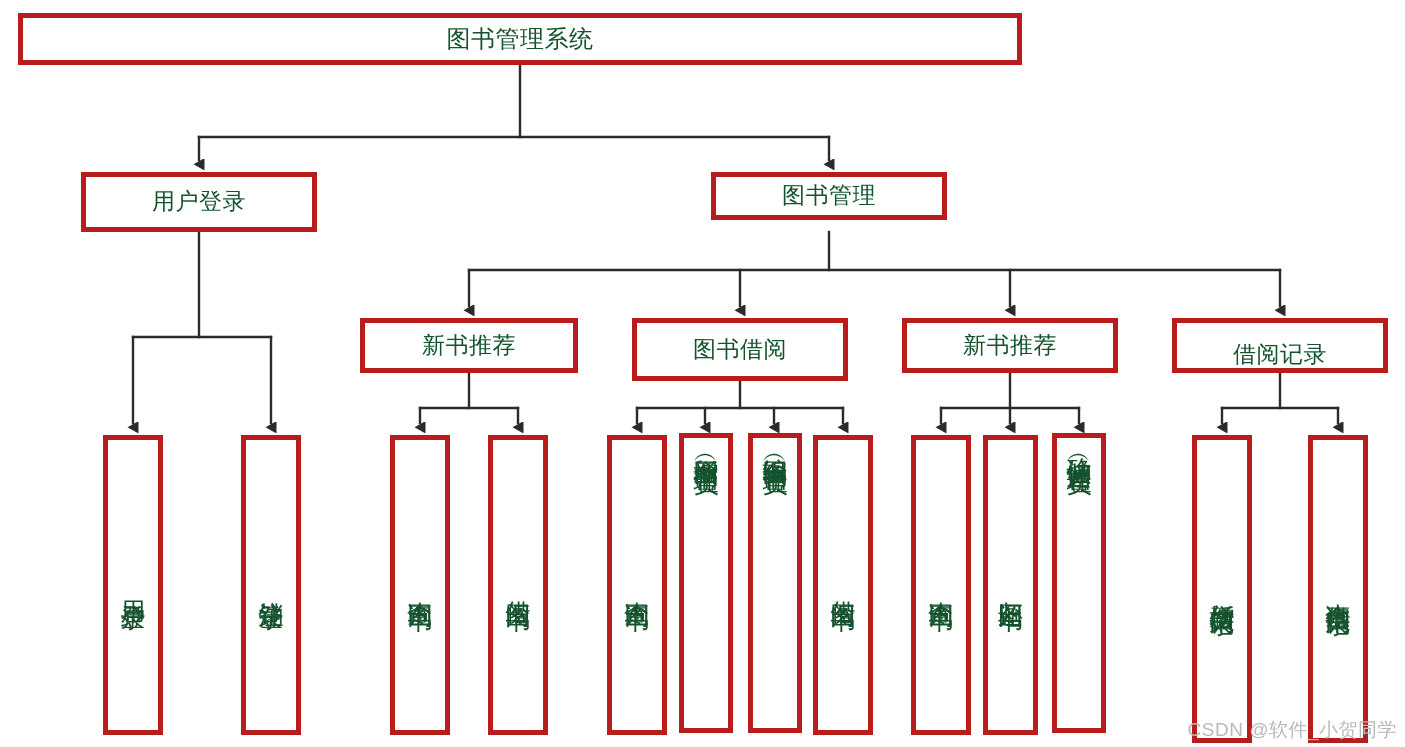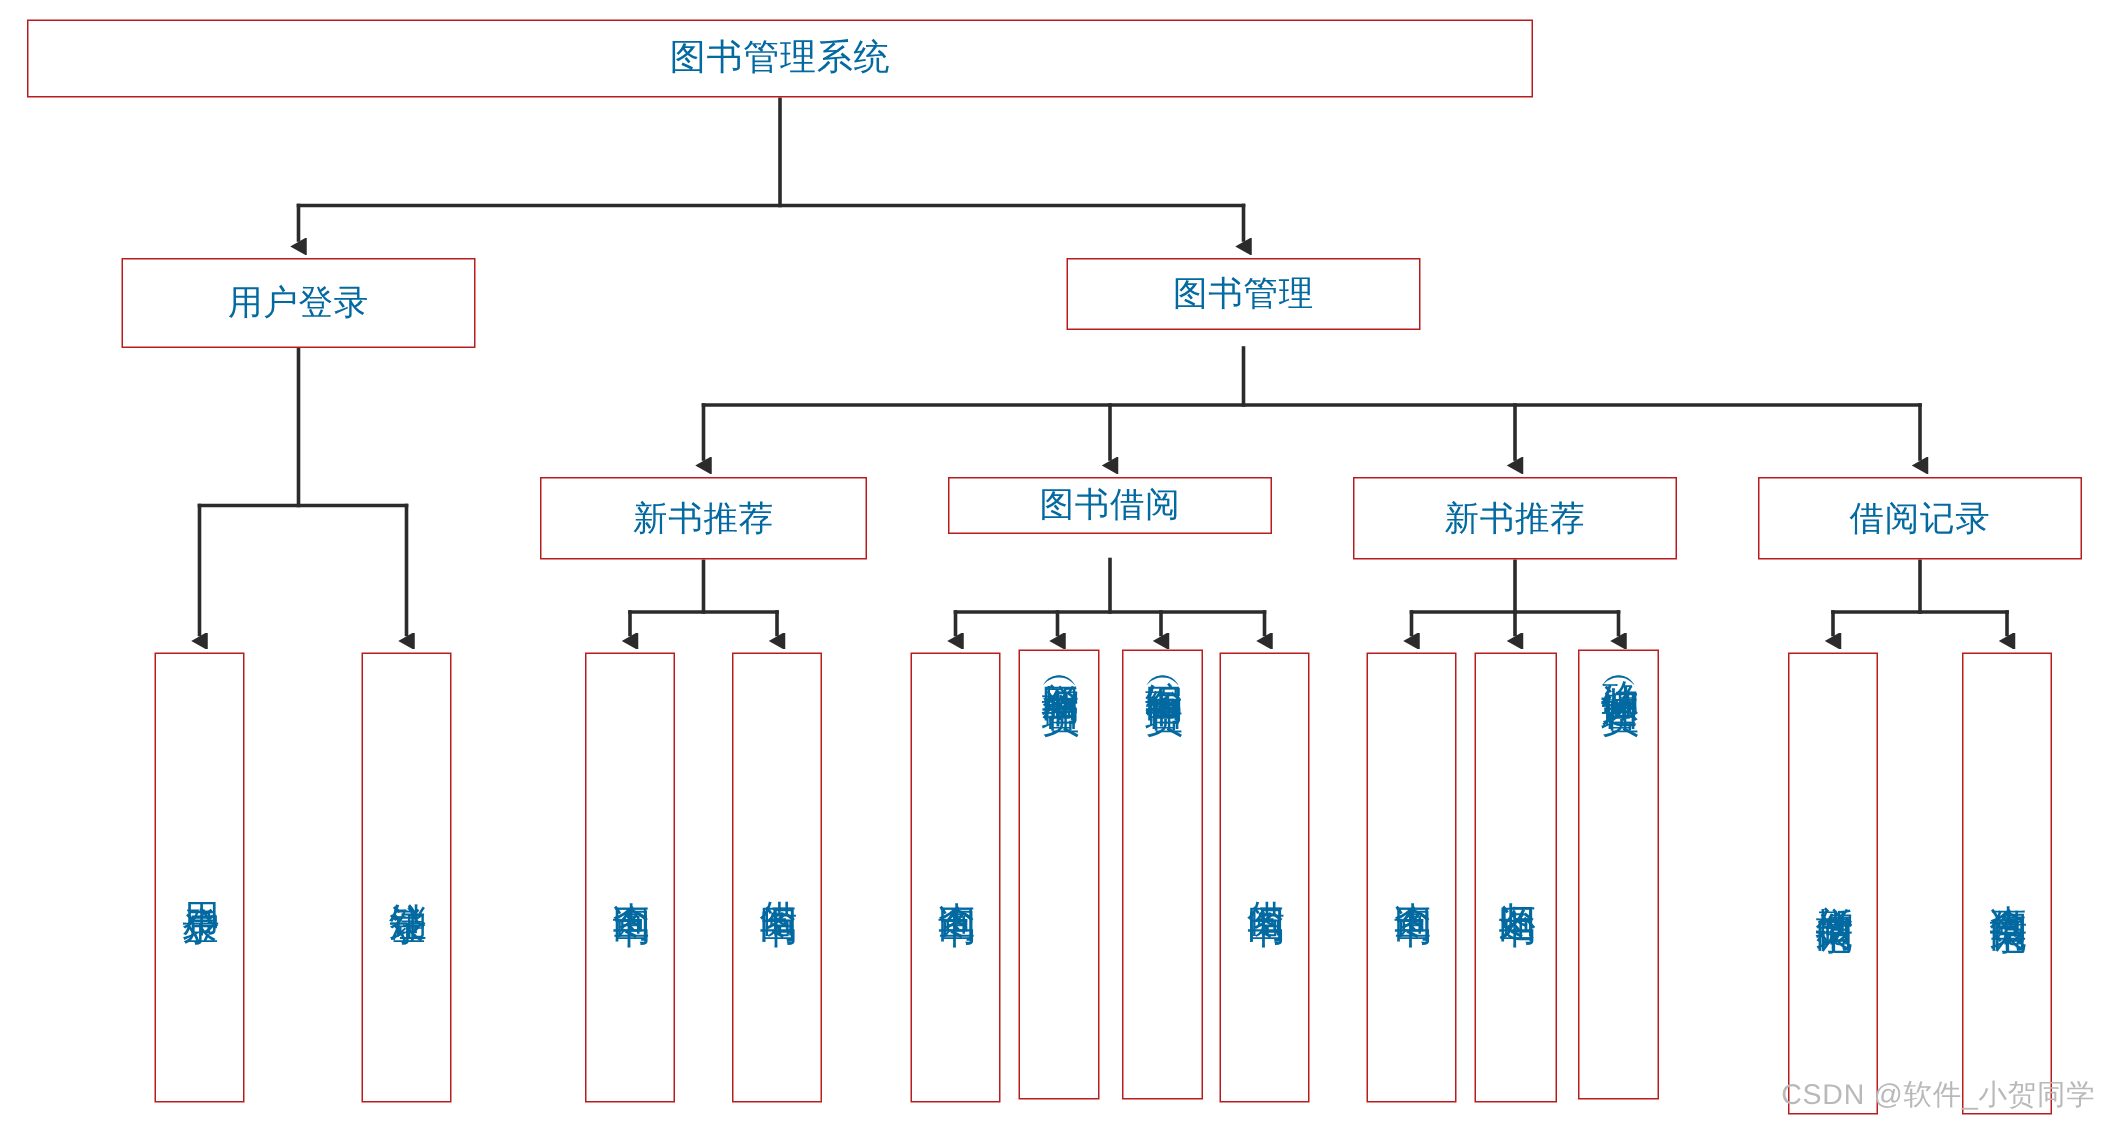--- a/index.html
+++ b/index.html
@@ -14,26 +14,26 @@
   #canvas {
     position: relative;
     width: 1405px;
     height: 747px;
     background: #ffffff;
     overflow: hidden;
   }
   .node {
     position: absolute;
     box-sizing: border-box;
-    border: 1px solid #b91c1c;
+    border: 5px solid #b91c1c;
     background: #ffffff;
     display: flex;
     align-items: center;
     justify-content: center;
-    color: #0369a1;
+    color: #14532d;
   }
   .node .label {
     display: block;
     text-align: center;
     line-height: 1.12;
     white-space: nowrap;
   }
   
   .node.horiz .label {
     font-size: 23px;
@@ -151,27 +151,27 @@
   <div class="node horiz" style="left:81px; top:172px; width:236px; height:60px;">
     <span class="label">用户登录</span>
   </div>
   <div class="node horiz" style="left:711px; top:172px; width:236px; height:48px;">
     <span class="label">图书管理</span>
   </div>
 
   <div class="node horiz" style="left:360px; top:318px; width:218px; height:55px;">
     <span class="label">新书推荐</span>
   </div>
-  <div class="node horiz" style="left:632px; top:318px; width:216px; height:38px;">
+  <div class="node horiz" style="left:632px; top:318px; width:216px; height:63px;">
     <span class="label">图书借阅</span>
   </div>
   <div class="node horiz" style="left:902px; top:318px; width:216px; height:55px;">
     <span class="label">新书推荐</span>
   </div>
-  <div class="node horiz" style="left:1172px; top:318px; width:216px; height:55px;">
+  <div class="node horiz" style="left:1172px; top:318px; width:216px; height:55px;align-items:flex-end;">
     <span class="label">借阅记录</span>
   </div>
 
   <div class="node vert centered" style="left:103px; top:435px; width:60px; height:300px;">
     <span class="label">用户登录</span>
   </div>
   <div class="node vert centered" style="left:241px; top:435px; width:60px; height:300px;">
     <span class="label">注销登录</span>
   </div>
 

